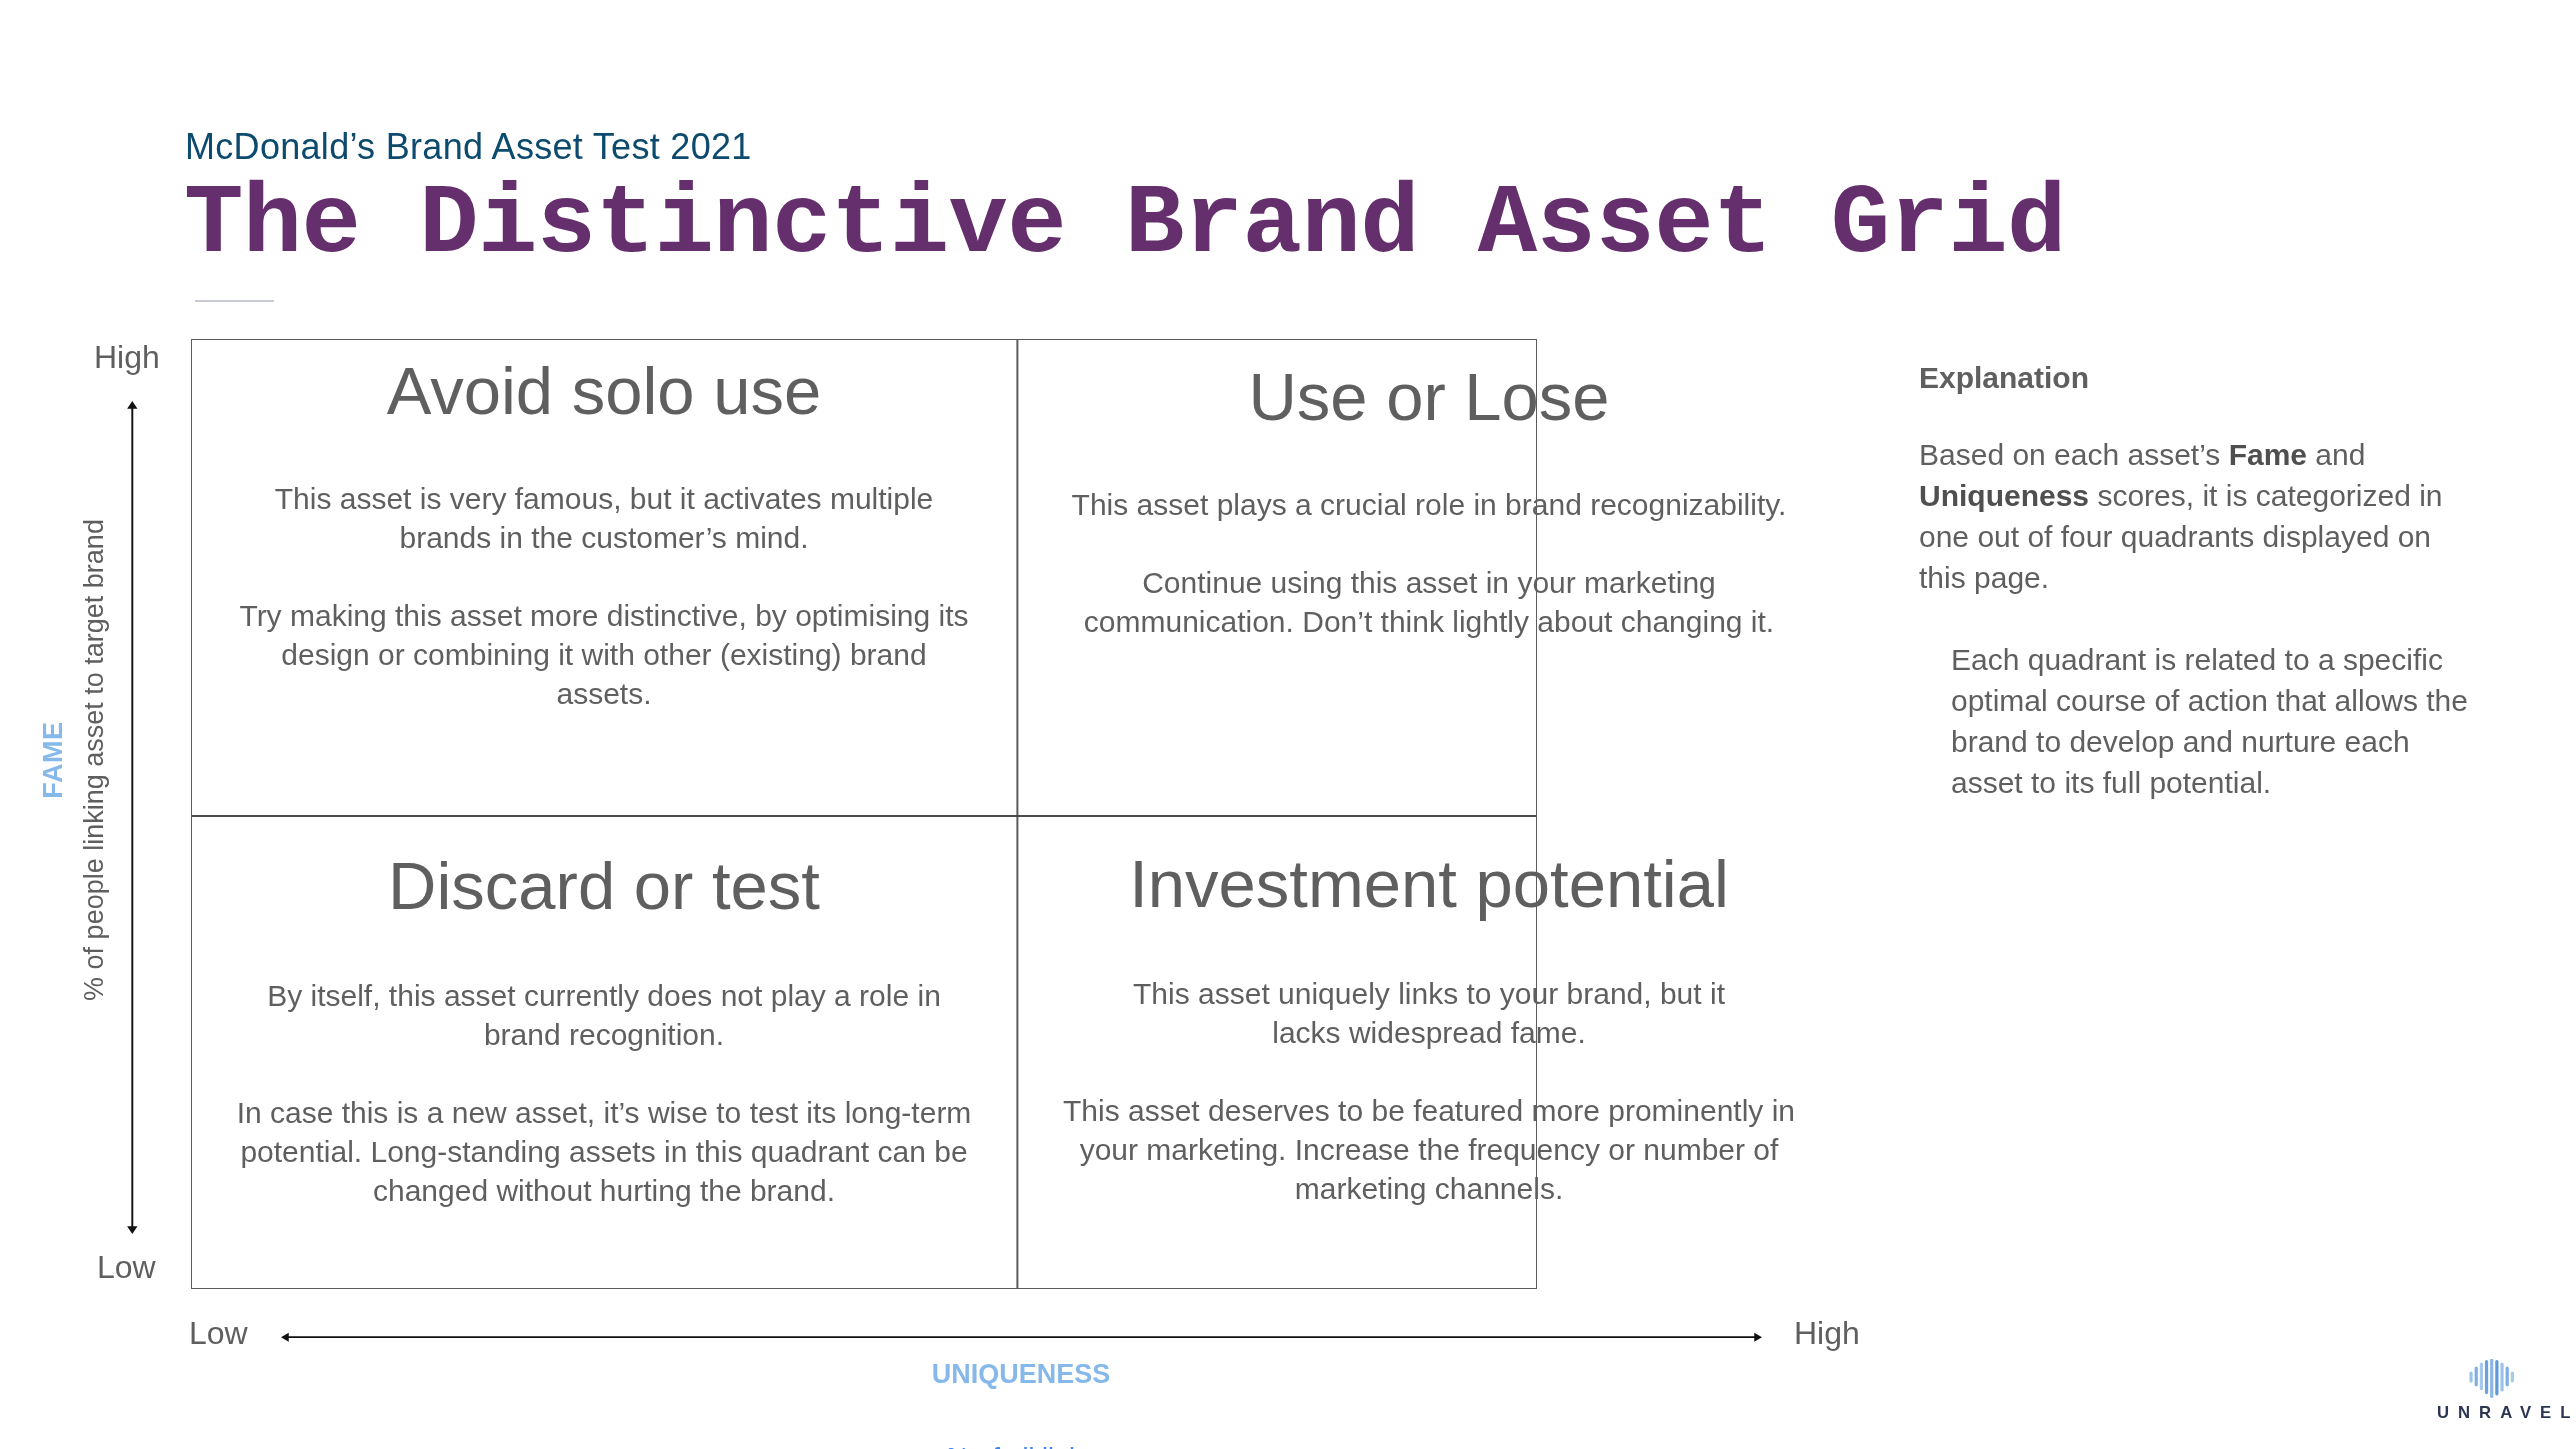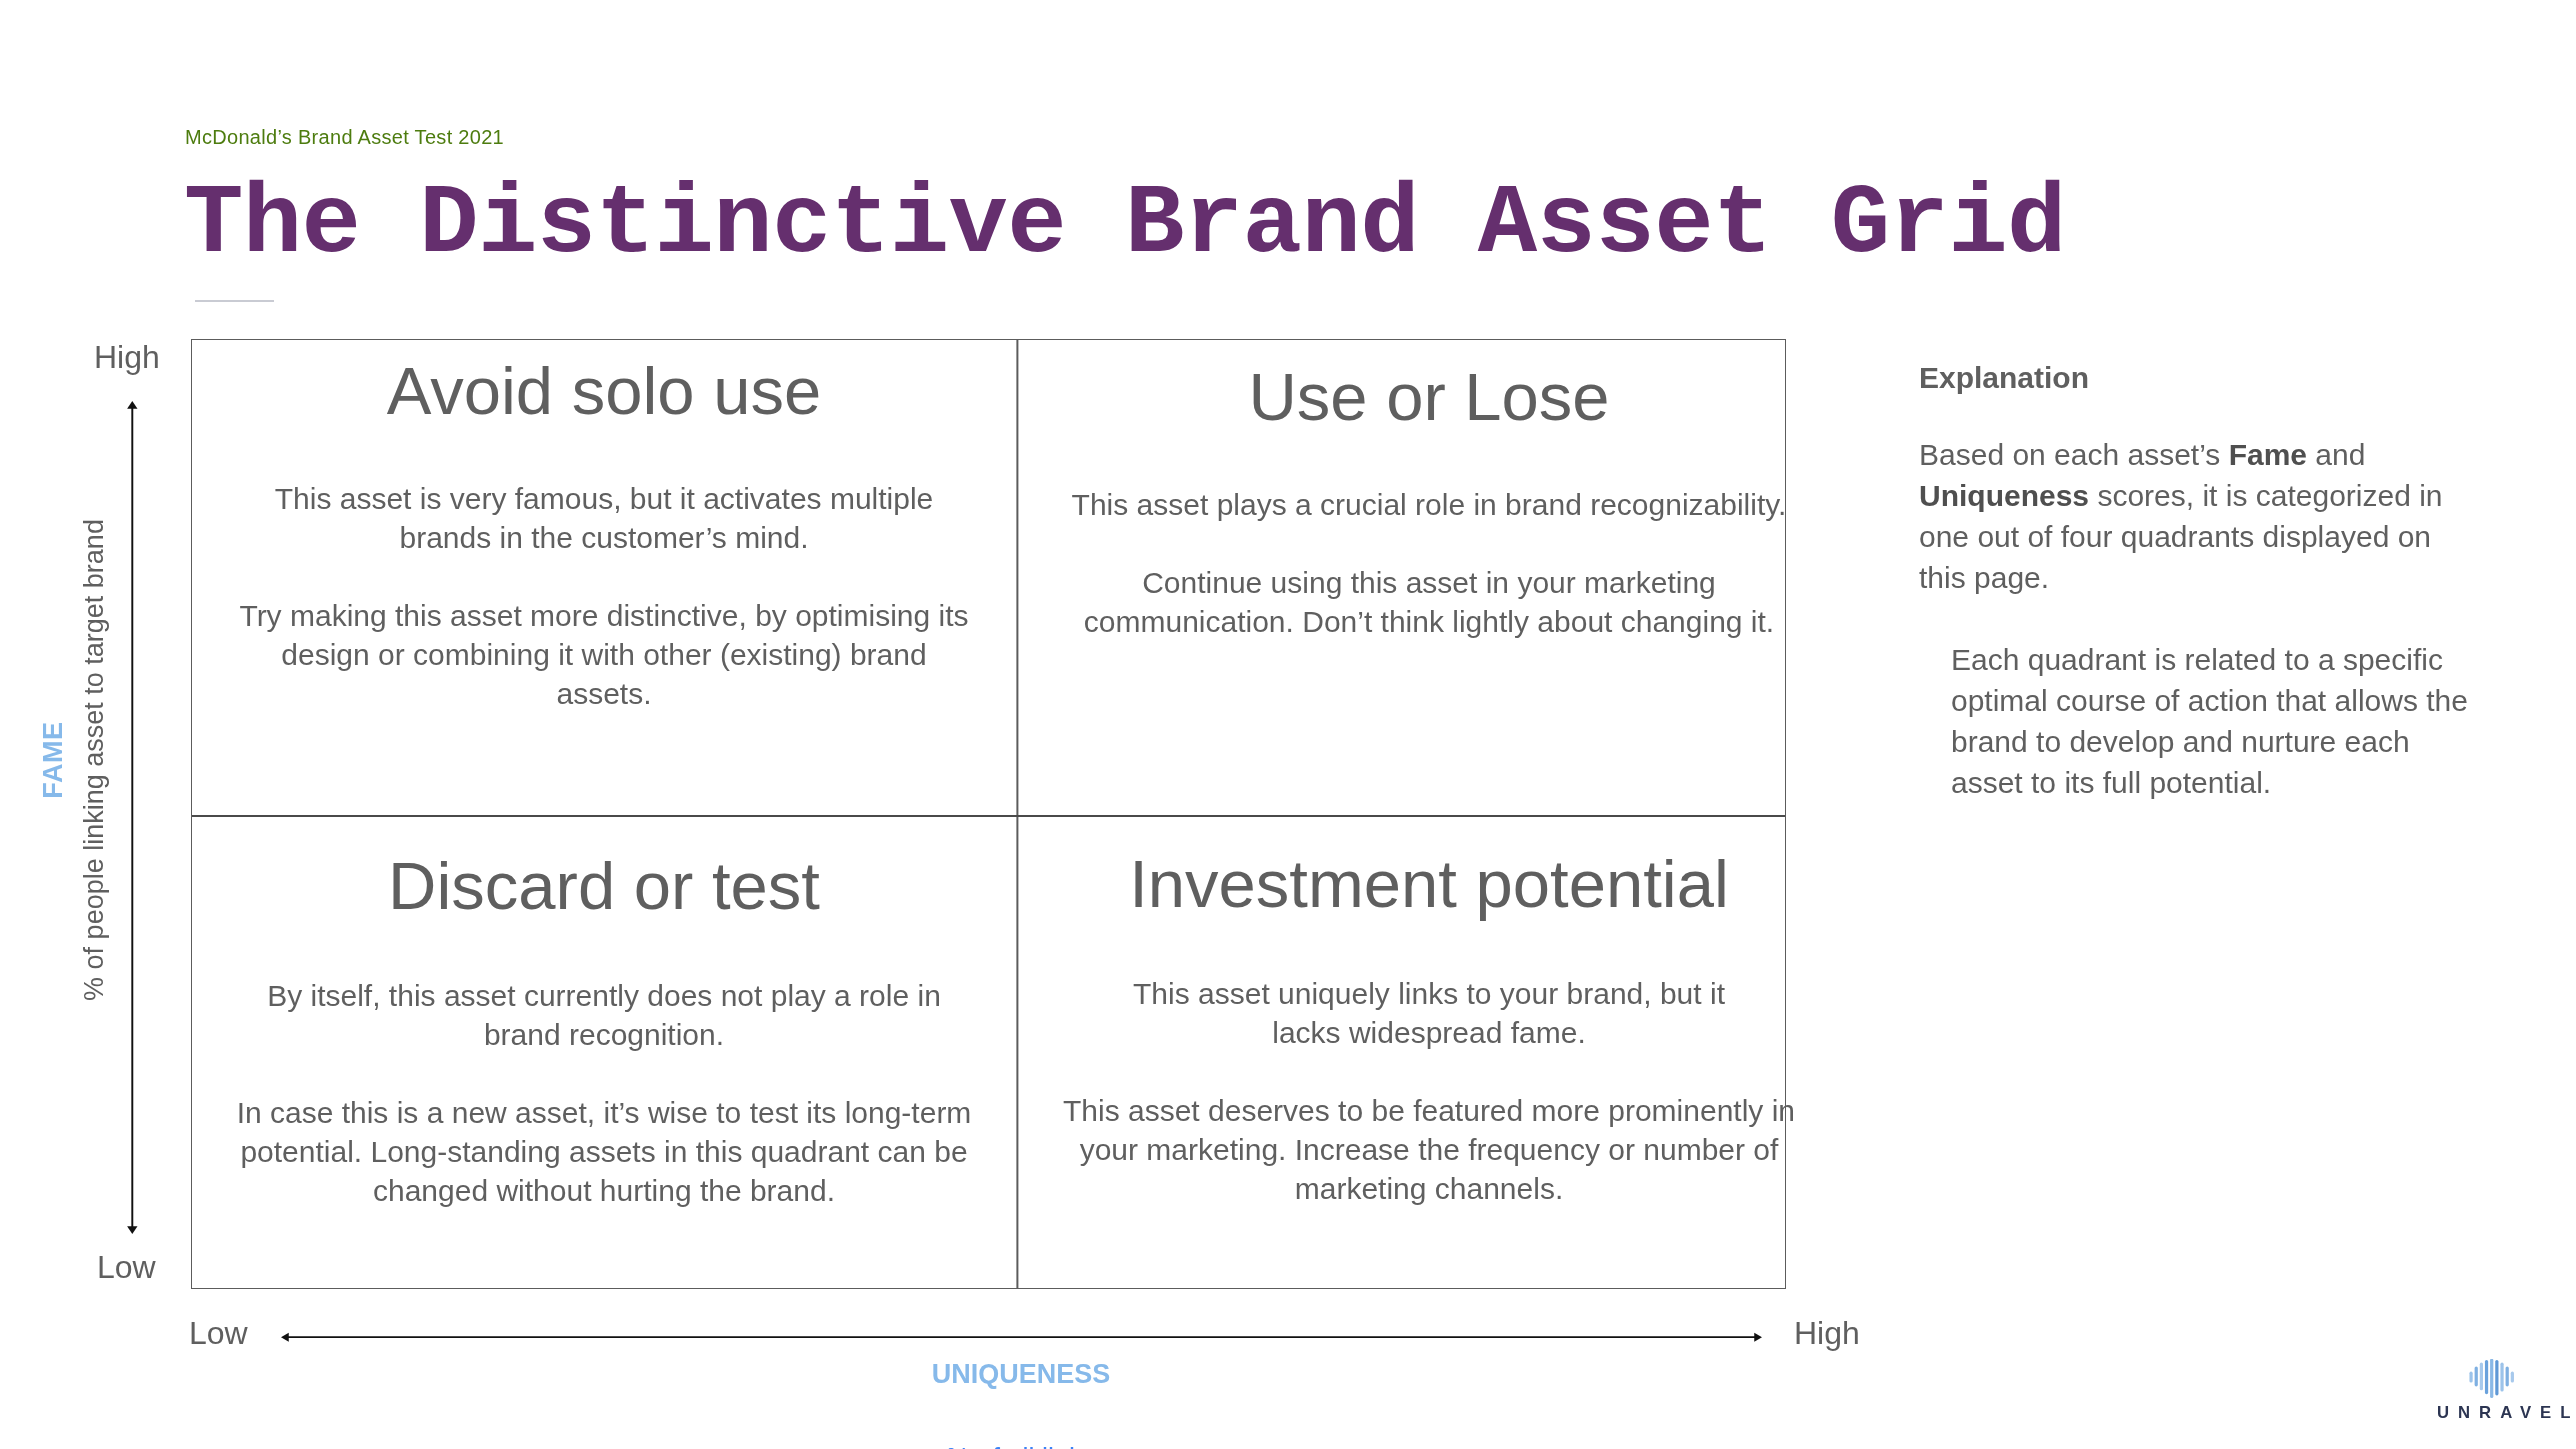--- a/index.html
+++ b/index.html
@@ -1,23 +1,23 @@
 <!DOCTYPE html>
 <html style="font-size:10.3px"><head>
 <meta charset="utf-8">
 <style>
   html, body { margin: 0; padding: 0; background: #ffffff; }
   body { width: 2576px; height: 1449px; position: relative; overflow: hidden;
          font-family: "Liberation Sans", "DejaVu Sans", sans-serif; color: #5a5a5a; }
   .abs { position: absolute; }
-  #subtitle { left: 185px; top: 126px; font-size: 20px; color: #4d7c0f; letter-spacing: 0.3px; }
+  #subtitle { left: 185px; top: 126px; font-size: 36px; color: #0c4a6e; letter-spacing: 0.3px; }
   #title { left: 184px; top: 169px; font-size: 99px; font-weight: bold; color: #652f6e; letter-spacing: -0.6px; white-space: nowrap; font-family: Liberation Mono, monospace; }
   #title-rule { left: 195px; top: 300px; width: 79px; height: 1.9px; background: #c9cbd3; }
 
-  #grid { left: 191px; top: 339px; width: 1595px; height: 950px; border: 1.9px solid #5c5c5c; box-sizing: border-box; }
+  #grid { left: 191px; top: 339px; width: 1346px; height: 950px; border: 1.9px solid #5c5c5c; box-sizing: border-box; }
   .vline { position: absolute; left: 825px; top: 0; width: 1.9px; height: 100%; background: #5c5c5c; transform: translateX(-0.6px); }
   .hline { position: absolute; top: 475px; left: 0; height: 1.9px; width: 100%; background: #4a4a4a; }
   .quad { position: absolute; width: 824px; height: 473px; box-sizing: border-box; text-align: center; padding: 0 26px; }
   .q-tl { left: 0; top: 0; }
   .q-tr { left: 825px; top: 0; }
   .q-bl { left: 0; top: 475px; }
   .q-br { left: 825px; top: 475px; }
   .q-title { font-size: 67px; color: #5f5f5f; font-weight: normal; margin: 0; line-height: 1.15; }
   .q-body { font-size: 30px; color: #5f5f5f; line-height: 39px; margin: 0; }
   .q-body p { margin: 0; }

